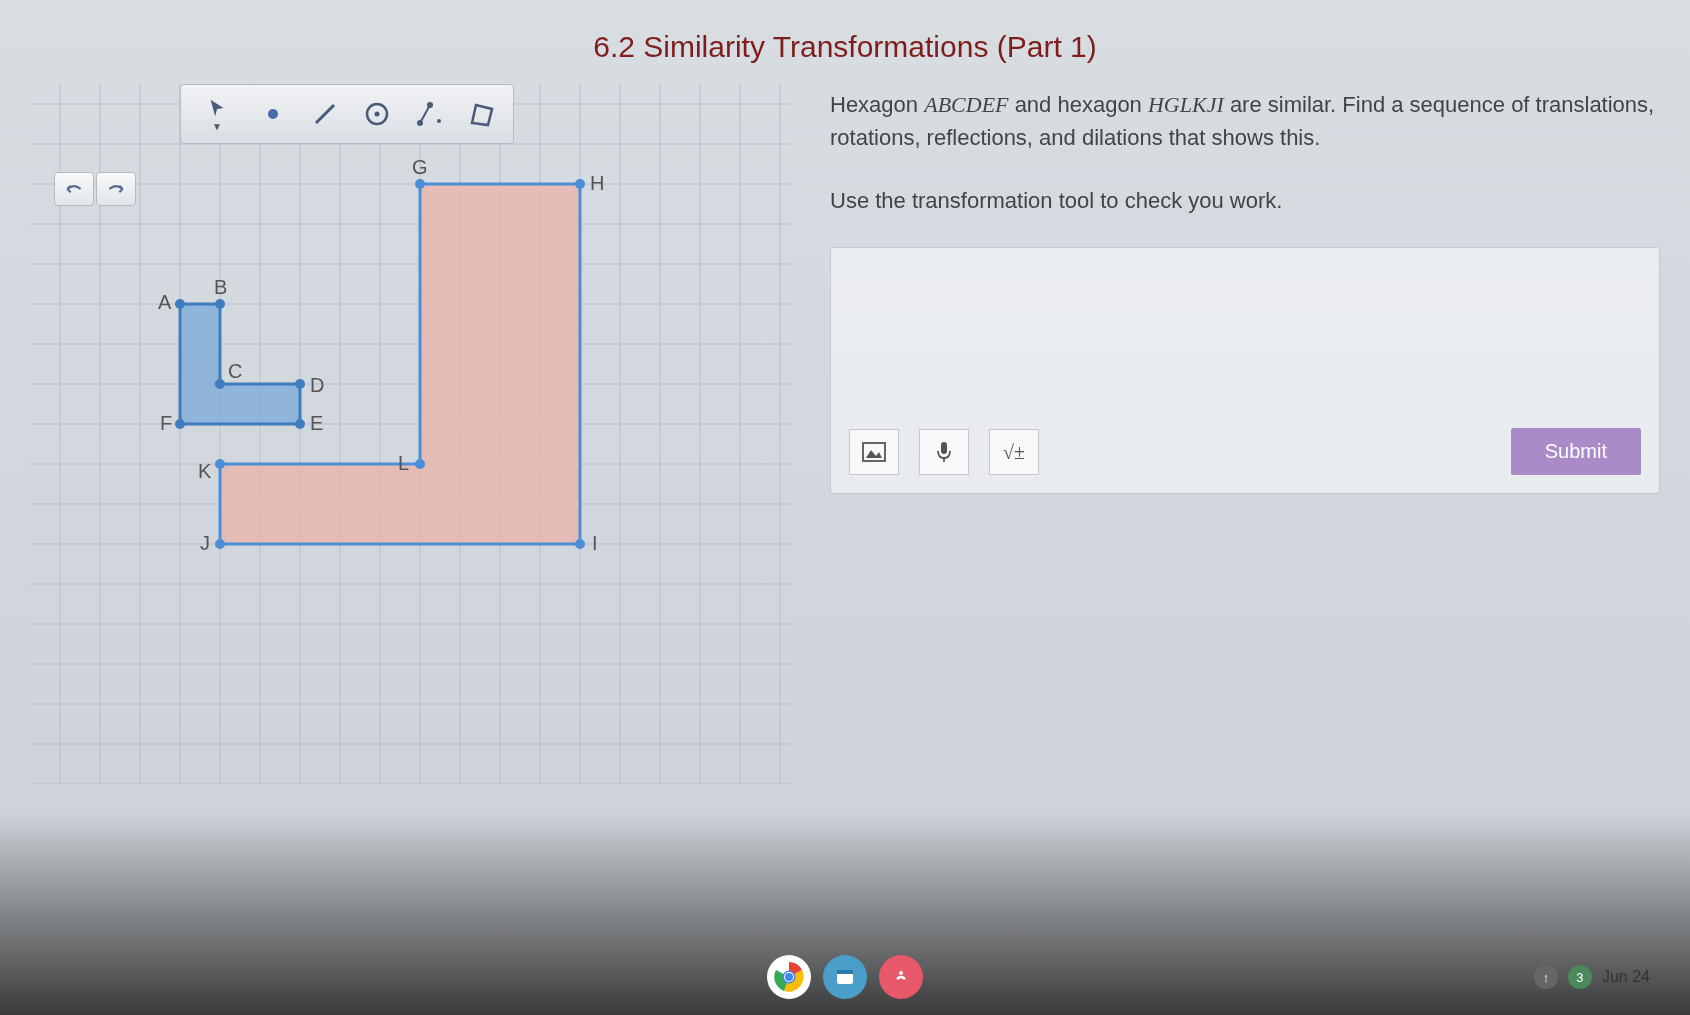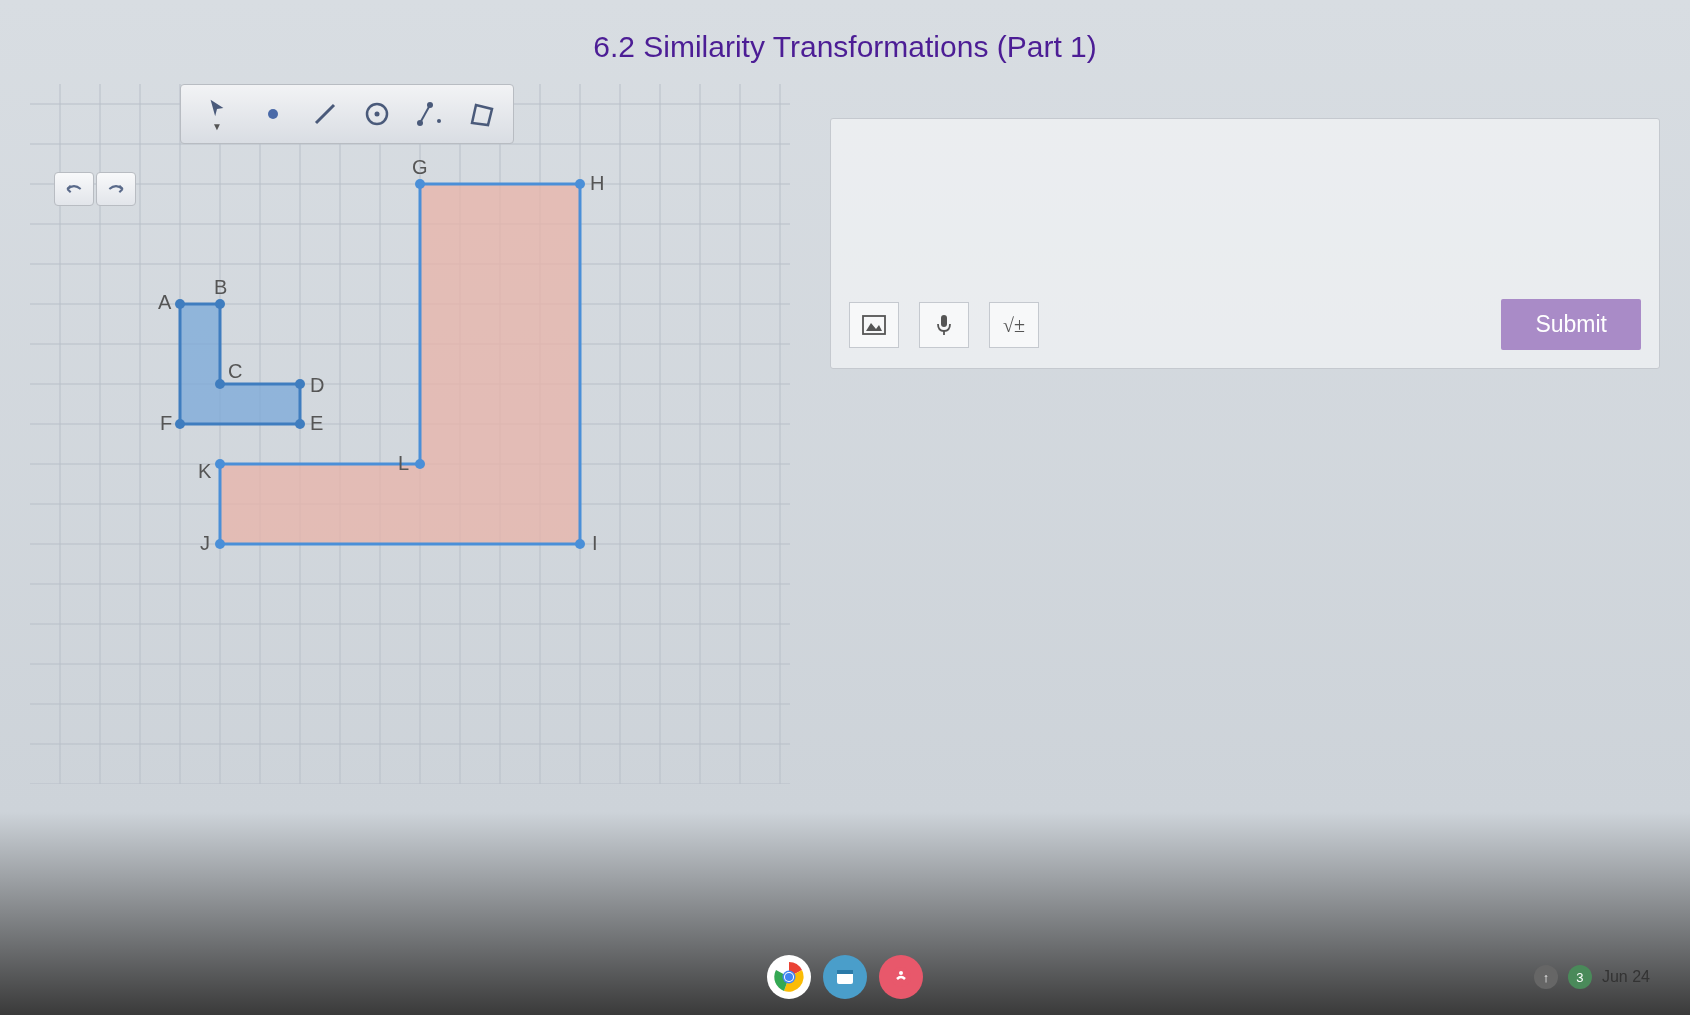--- a/index.html
+++ b/index.html
@@ -7,21 +7,21 @@
     font-family: Arial, Helvetica, sans-serif;
     background: linear-gradient(to bottom, #d8dde2 0%, #cdd3d9 80%, #3a3a3a 100%);
     width: 1690px;
     height: 1015px;
     position: relative;
     overflow: hidden;
   }
   .page-title {
     text-align: center;
     font-size: 30px;
-    color: #4c1d95;
+    color: #7f1d1d;
     padding: 30px 0 20px;
     font-weight: normal;
   }
   .content {
     display: flex;
     padding: 0 30px;
     gap: 40px;
   }
   .left-panel {
     width: 760px;
@@ -127,21 +127,21 @@
     cursor: pointer;
     font-size: 20px;
     color: #555;
   }
   .submit-btn {
     margin-left: auto;
     background: #a98bc7;
     color: #fff;
     border: none;
     padding: 12px 34px;
-    font-size: 23px;
+    font-size: 20px;
     border-radius: 2px;
     cursor: pointer;
   }
   .taskbar {
     position: absolute;
     bottom: 8px;
     left: 0;
     right: 0;
     height: 60px;
     display: flex;
@@ -314,20 +314,24 @@
           <circle cx="270" cy="340" r="5" fill="#3f7dbf"></circle>
           <text x="280" y="346" class="pt-label">E</text>
           <circle cx="150" cy="340" r="5" fill="#3f7dbf"></circle>
           <text x="130" y="346" class="pt-label">F</text>
         </svg>
     </div>
   </div>
 
   <div class="right-panel">
     <div class="problem-text">
+      <p>
+        <span>Hexagon </span><em>ABCDEF</em><span> and hexagon </span><em>HGLKJI</em><span> are similar. Find a sequence of translations, rotations, reflections, and dilations that shows this.</span>
+      </p>
+      <p class="inst2">Use the transformation tool to check you work.</p>
     </div>
 
     <div class="answer-box">
       <div class="answer-input" contenteditable="true" style=""></div>
       <div class="answer-toolbar">
         <div class="ans-tool">
           <svg width="24" height="20" viewBox="0 0 24 20">
               <rect x="1" y="1" width="22" height="18" fill="none" stroke="#555" stroke-width="1.8"></rect>
               <polygon points="4,16 9,8 14,14 17,10 20,16" fill="#555"></polygon>
             </svg>

